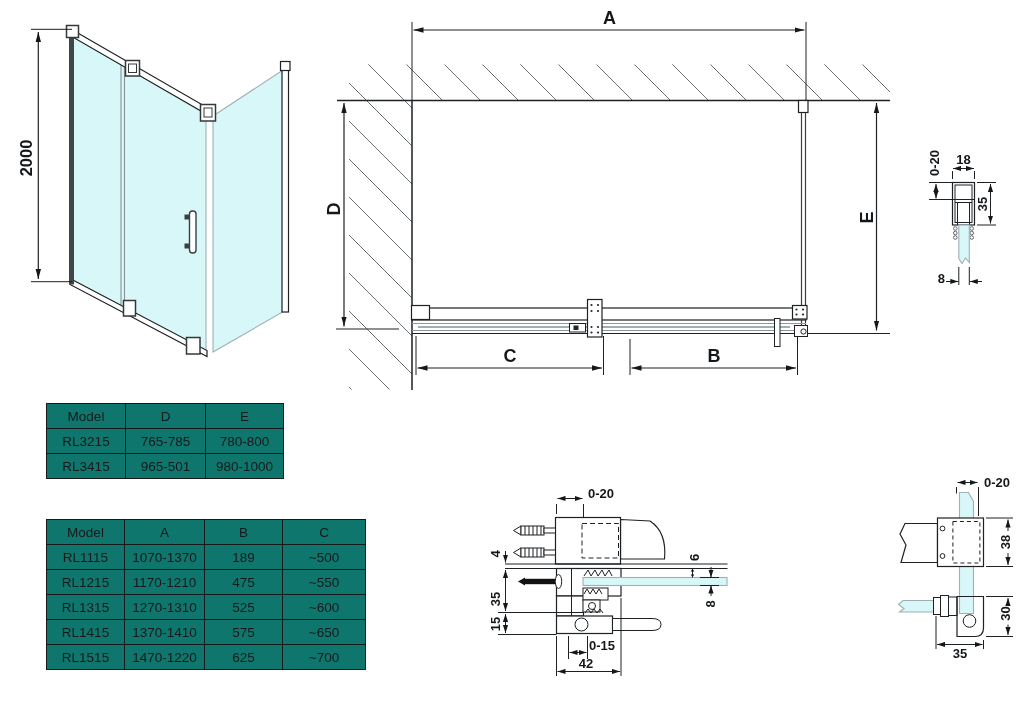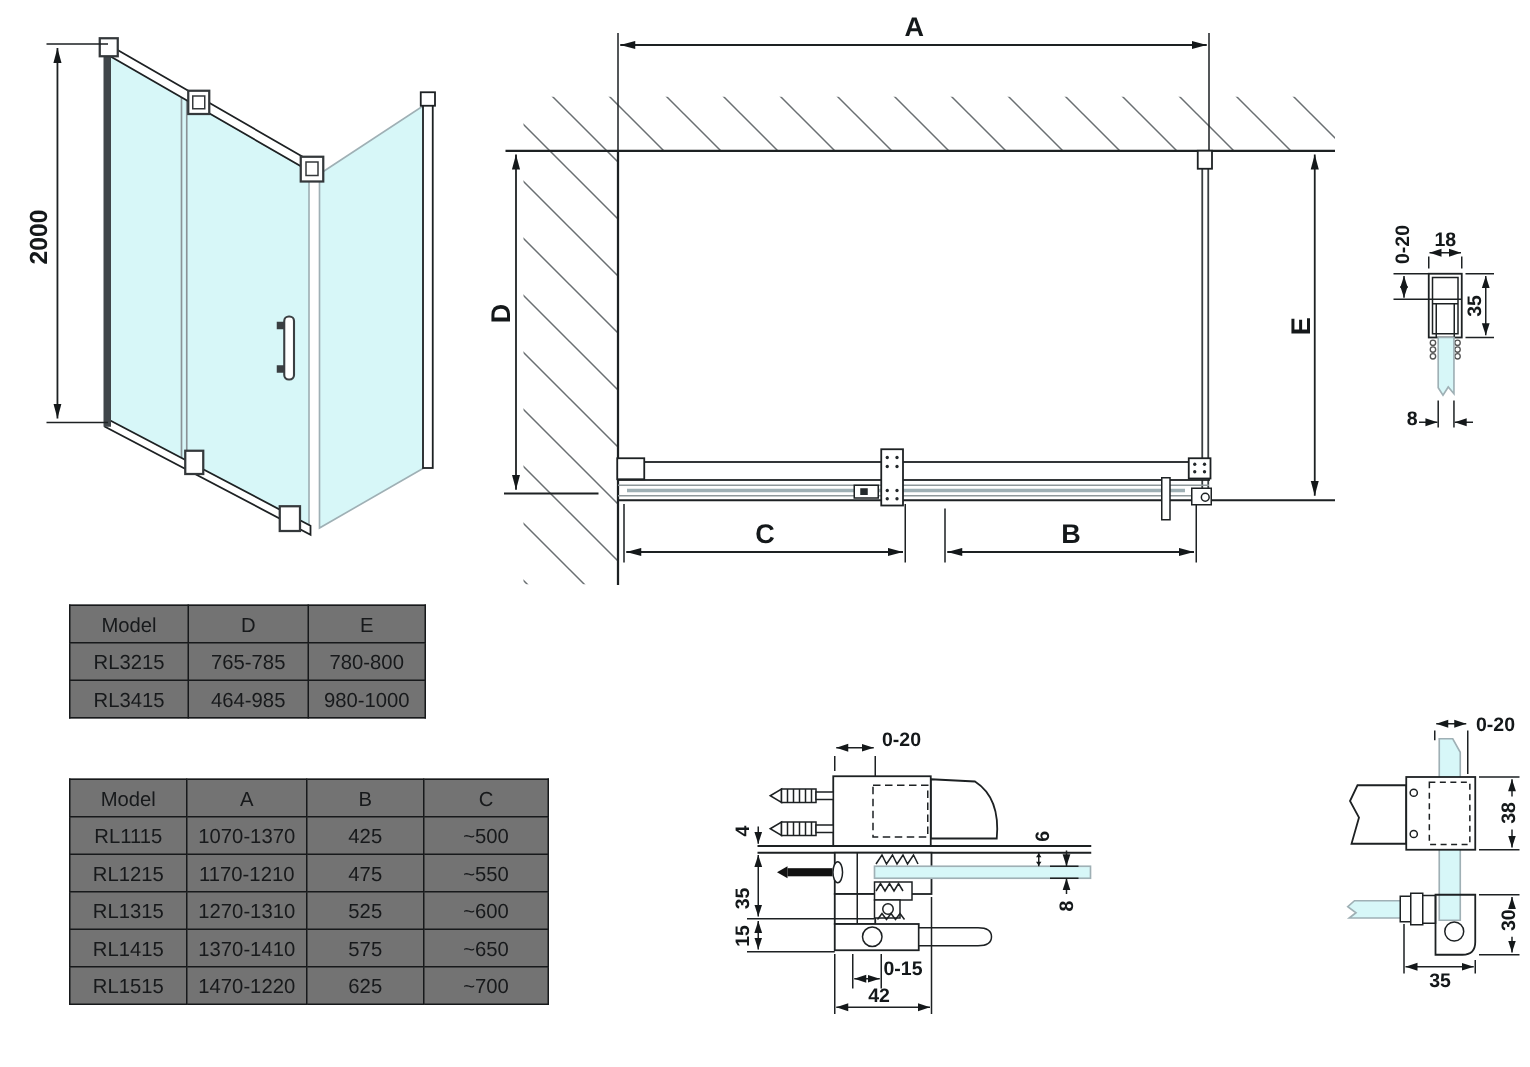--- a/index.html
+++ b/index.html
@@ -11,21 +11,21 @@
   .dimM{font:700 16.5px "Liberation Sans",sans-serif}
   .dimS{font:700 13px "Liberation Sans",sans-serif}
   .ln{stroke:#1d2123;fill:none}
   .thin{stroke-width:1}
   .mid{stroke-width:1.2}
   .thk{stroke-width:1.5}
   .gray{stroke:#8e979a}
   .glassEdge{stroke:#9fb0b5;stroke-width:1.1}
   .white{fill:#fff}
   table.dim{position:absolute;border-collapse:collapse;color:#17191b;
-            text-align:center;font-size:13.5px;background:#737373}
+            text-align:center;font-size:13.5px;background:#0f766e}
   table.dim td{border:1.6px solid #17191b;padding:0;height:24px;font-weight:400}
 </style>
 </head>
 <body>
 
 <div id="shot">
 
   <svg style="left:10px;top:15px" width="310" height="360" viewBox="10 15 310 360">
     <defs>
       <marker id="as1" markerWidth="12" markerHeight="7" refX="0.5" refY="3" orient="auto" markerUnits="userSpaceOnUse">
@@ -190,21 +190,21 @@
       <td>D</td>
       <td>E</td>
     </tr>
     <tr>
       <td>RL3215</td>
       <td>765-785</td>
       <td>780-800</td>
     </tr>
     <tr>
       <td>RL3415</td>
-      <td>464-985</td>
+      <td>965-501</td>
       <td>980-1000</td>
     </tr>
   </tbody>
     </table>
 
   <table class="dim" style="left:46px;top:519px">
     <colgroup>
         <col style="width:78px">
         <col style="width:80px">
         <col style="width:78px">
@@ -213,21 +213,21 @@
     <tbody>
         <tr>
       <td>Model</td>
       <td>A</td>
       <td>B</td>
       <td>C</td>
     </tr>
     <tr>
       <td>RL1115</td>
       <td>1070-1370</td>
-      <td>425</td>
+      <td>189</td>
       <td>~500</td>
     </tr>
     <tr>
       <td>RL1215</td>
       <td>1170-1210</td>
       <td>475</td>
       <td>~550</td>
     </tr>
     <tr>
       <td>RL1315</td>

